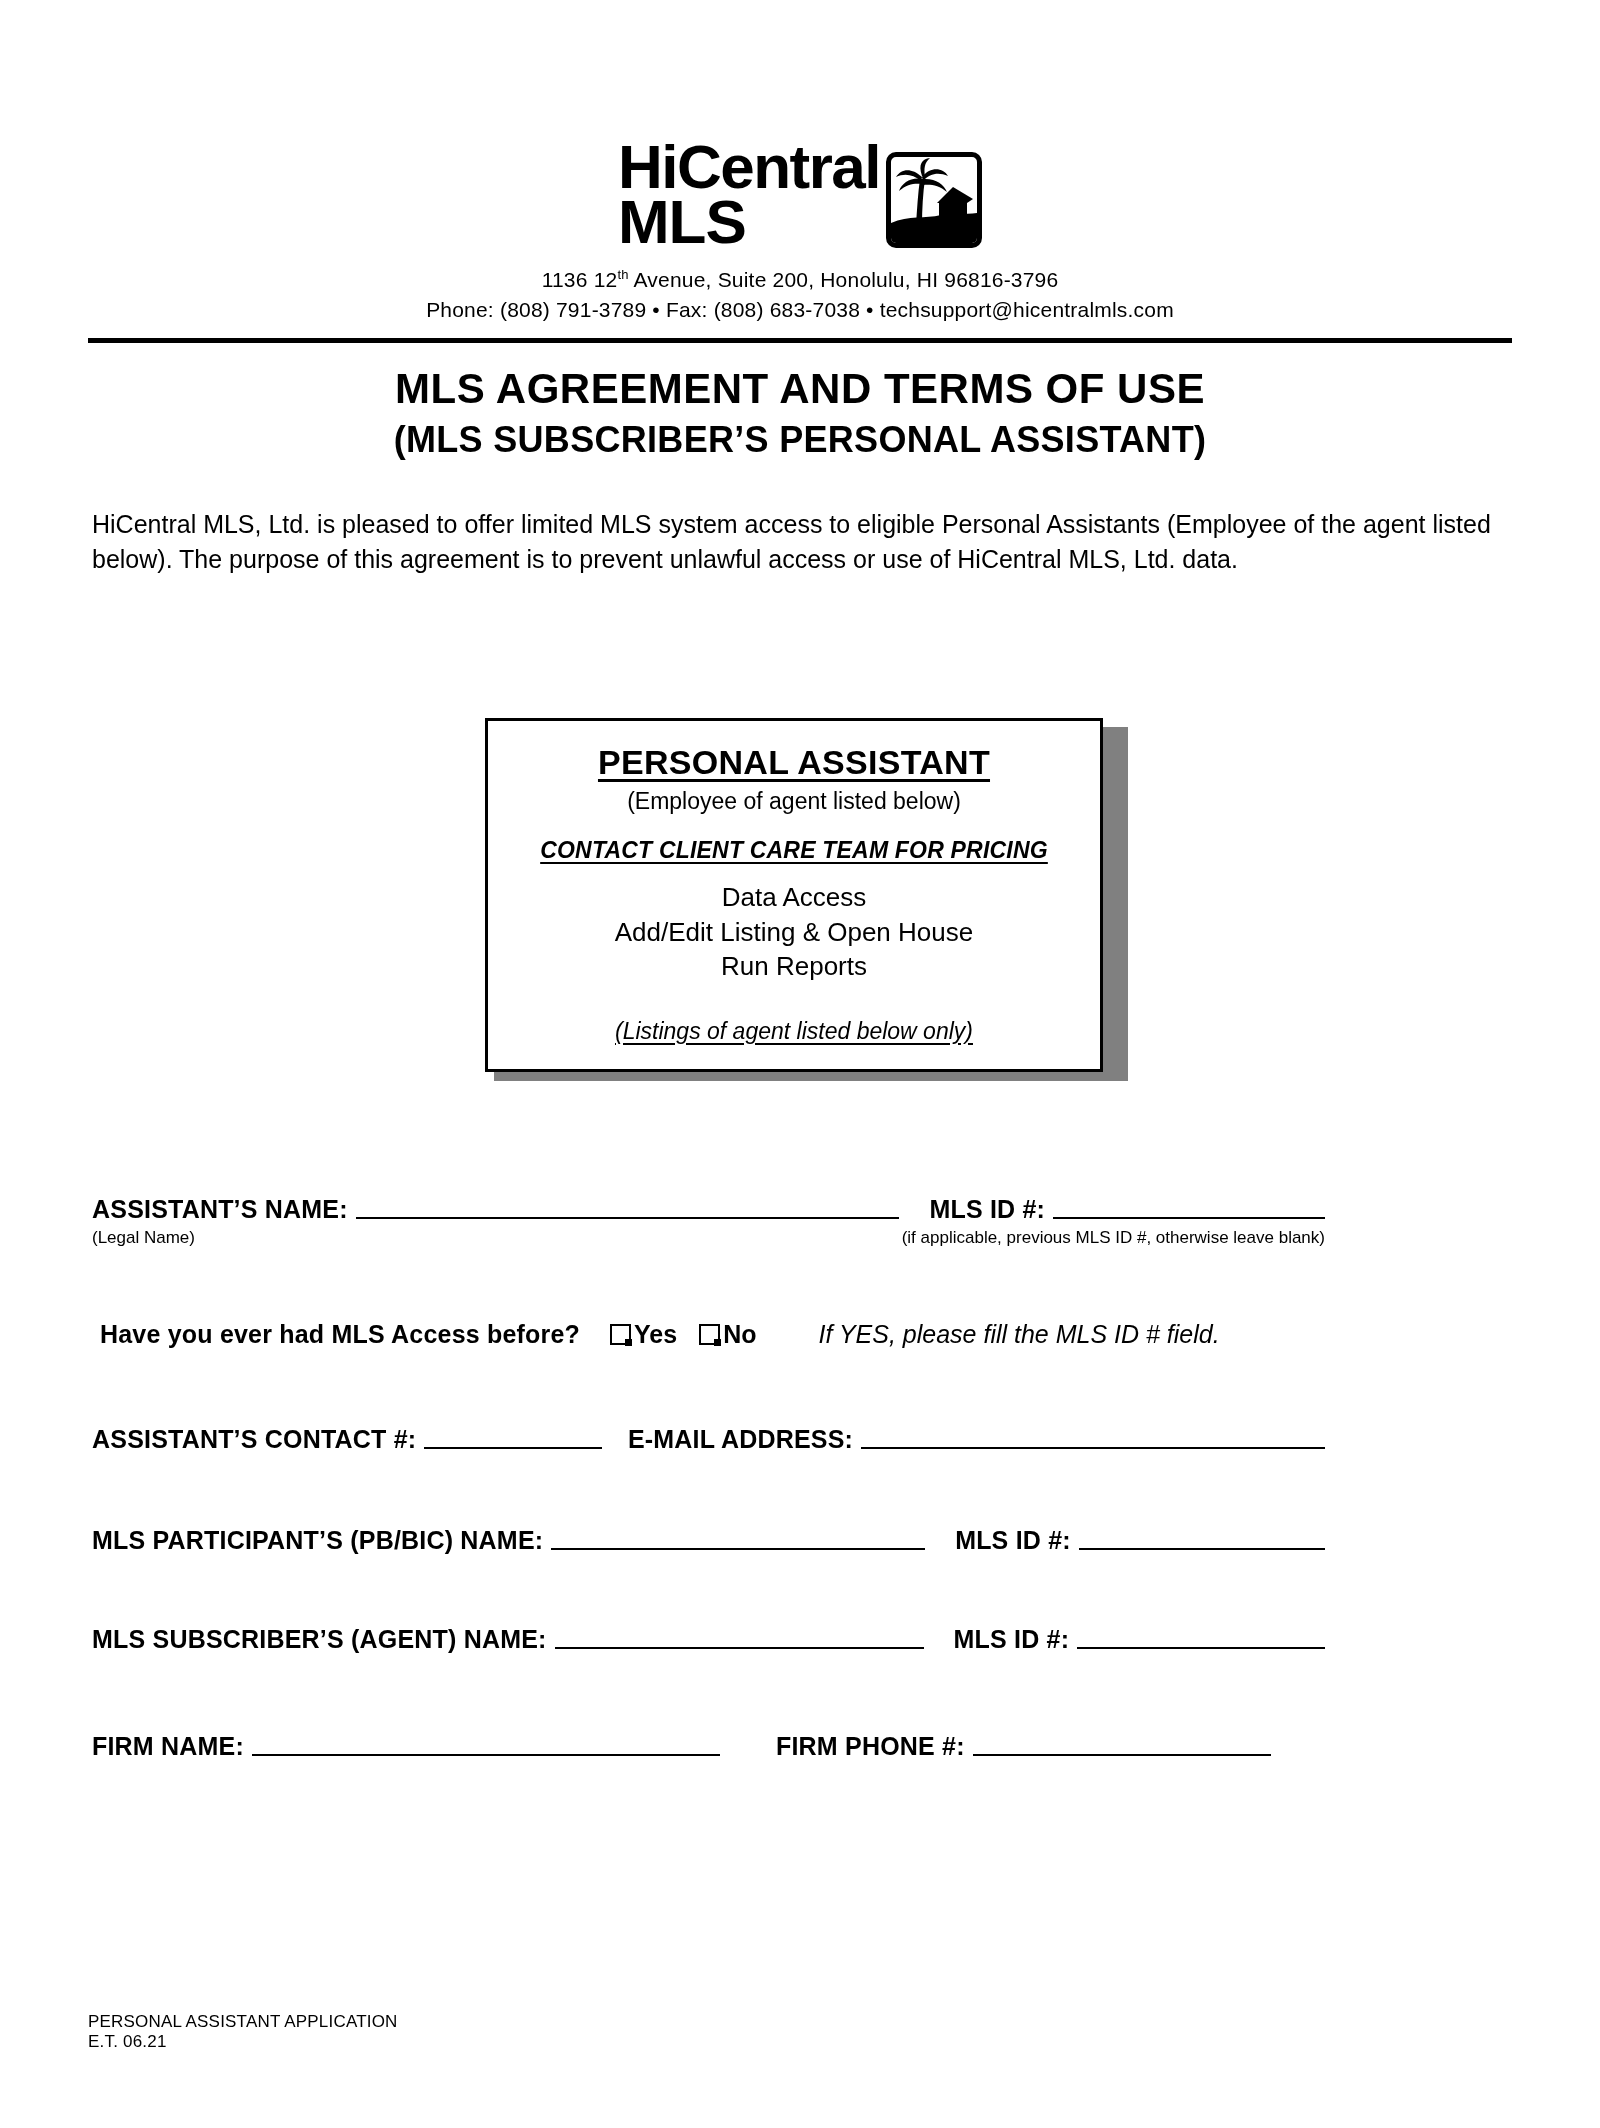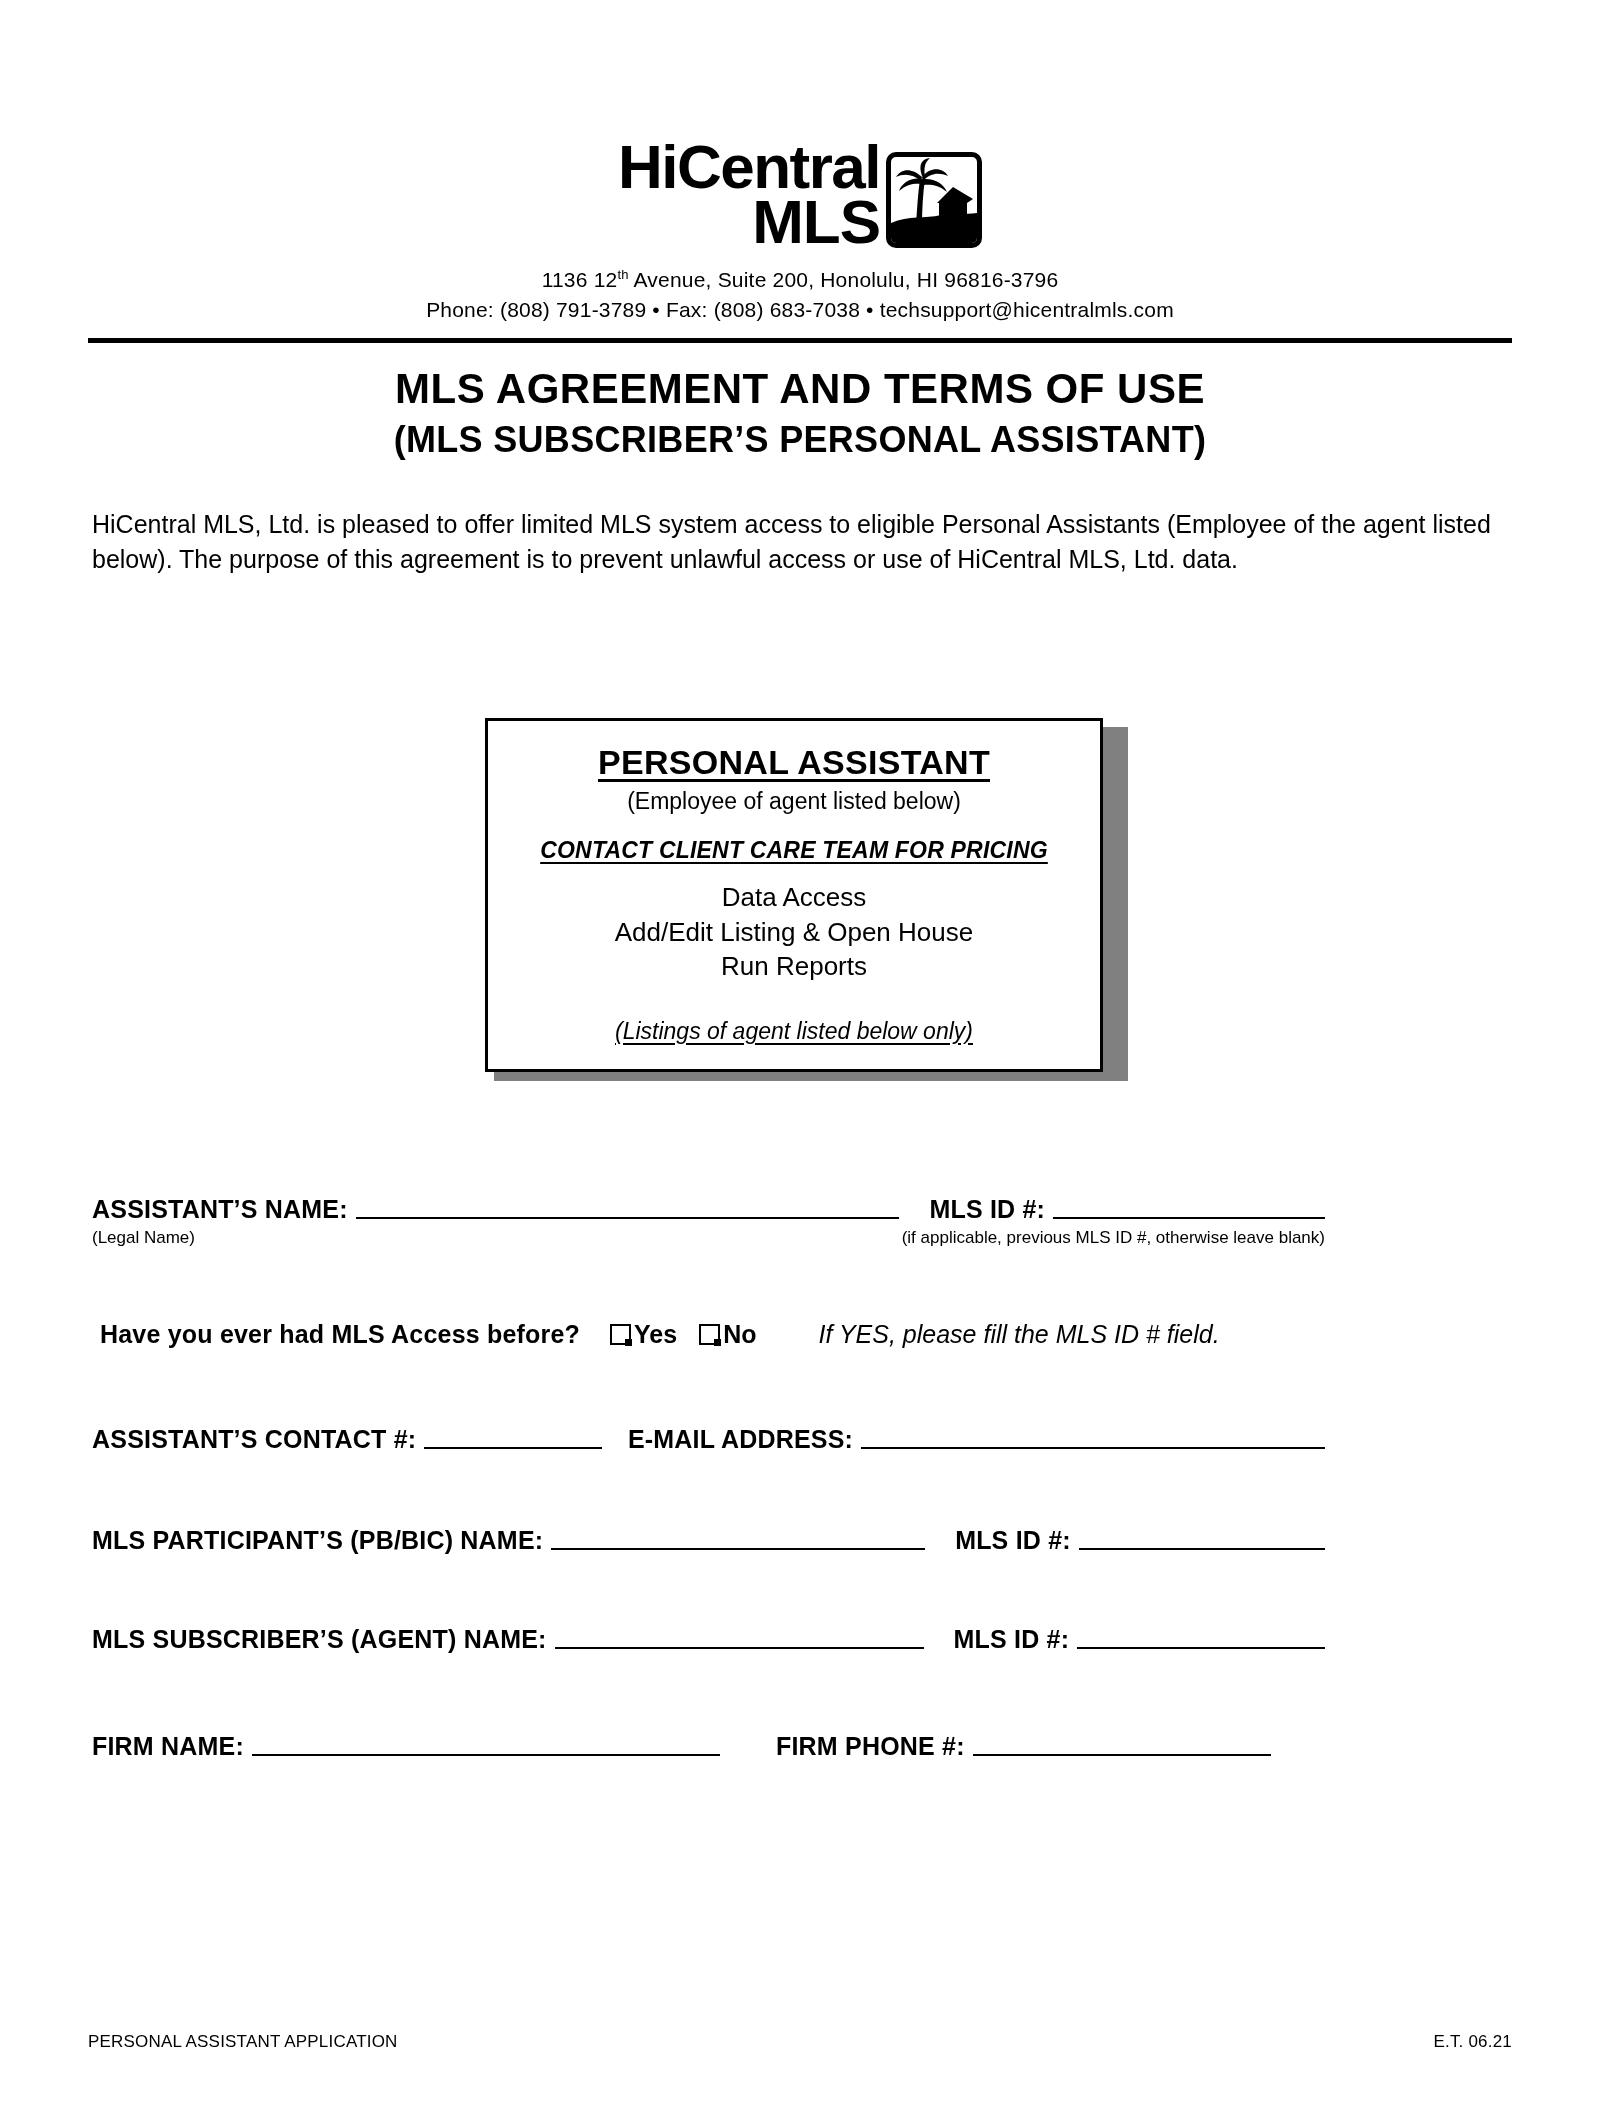--- a/index.html
+++ b/index.html
@@ -28,21 +28,20 @@
     justify-content: center;
   }
   .logo {
     display: flex;
     align-items: center;
     gap: 0px;
   }
   .logo-words {
     display: flex;
     flex-direction: column;
-    align-items: flex-end;
     line-height: 0.88;
   }
   .logo-hi {
     font-size: 62px;
     font-weight: bold;
     letter-spacing: -1.5px;
     font-family: "Liberation Sans", sans-serif;
   }
   .logo-mls {
     font-size: 62px;
@@ -231,20 +230,21 @@
   .footer {
     position: absolute;
     left: 0;
     bottom: 76px;
     width: 1600px;
     padding: 0 88px;
     display: flex;
     justify-content: space-between;
     font-size: 17px;
     letter-spacing: 0.2px;
+    flex-direction: column;
   }
 </style>
 </head>
 <body>
 
 <div class="page">
 
   <div class="logo-block">
     <div class="logo">
       <div class="logo-words">

